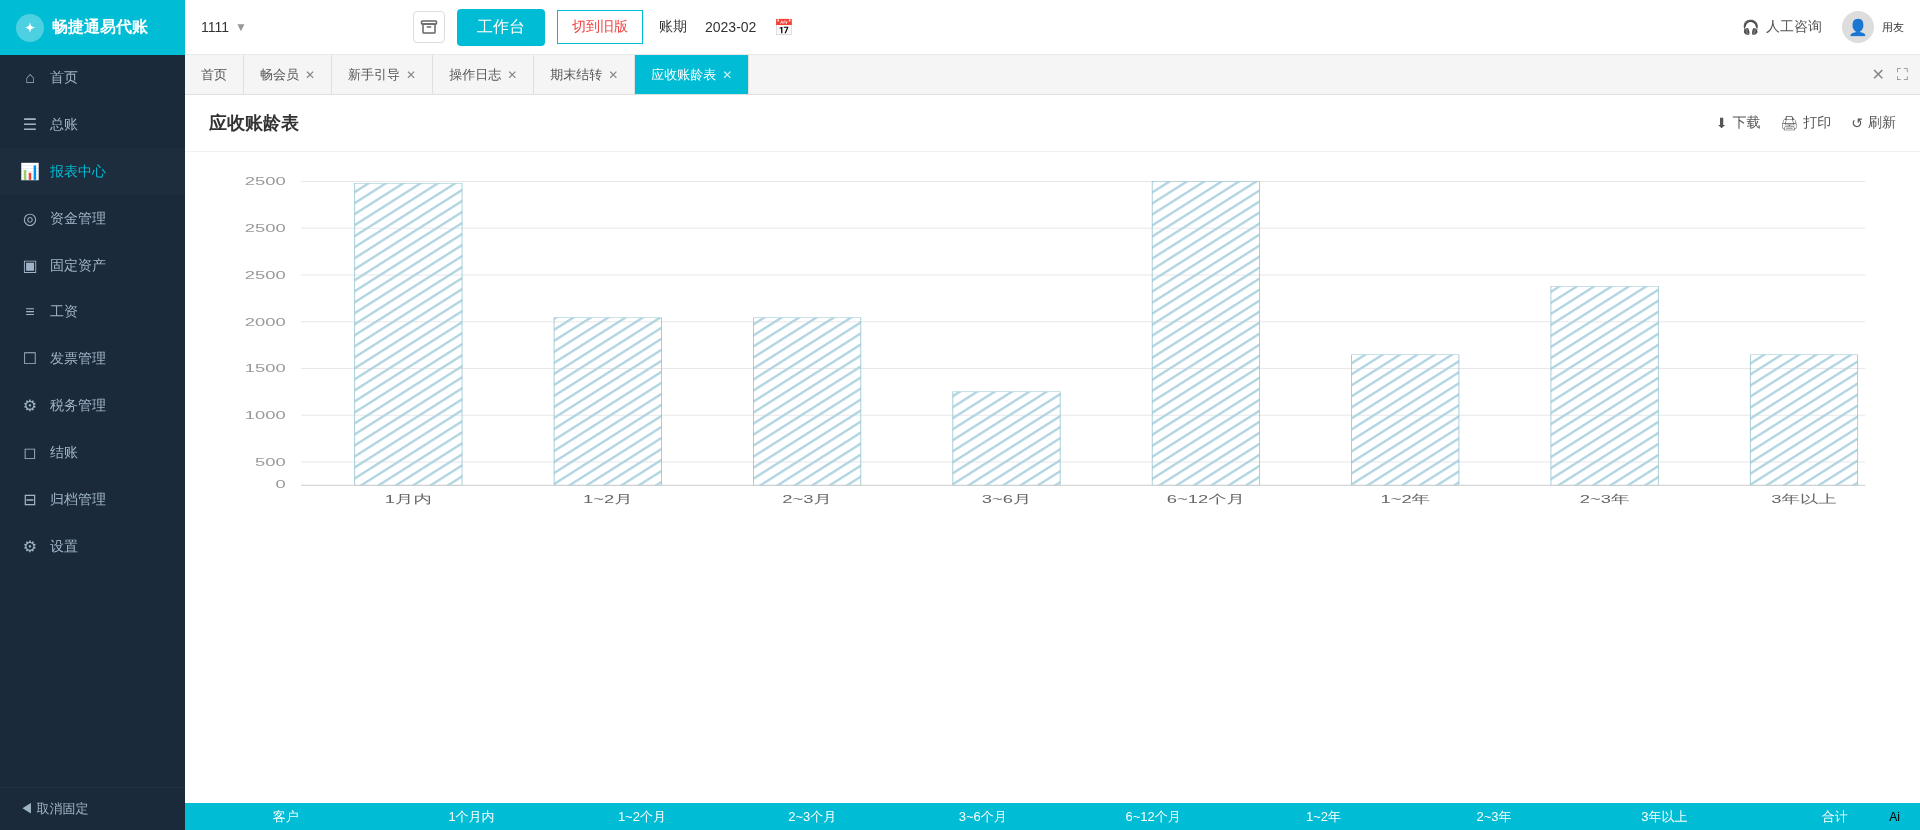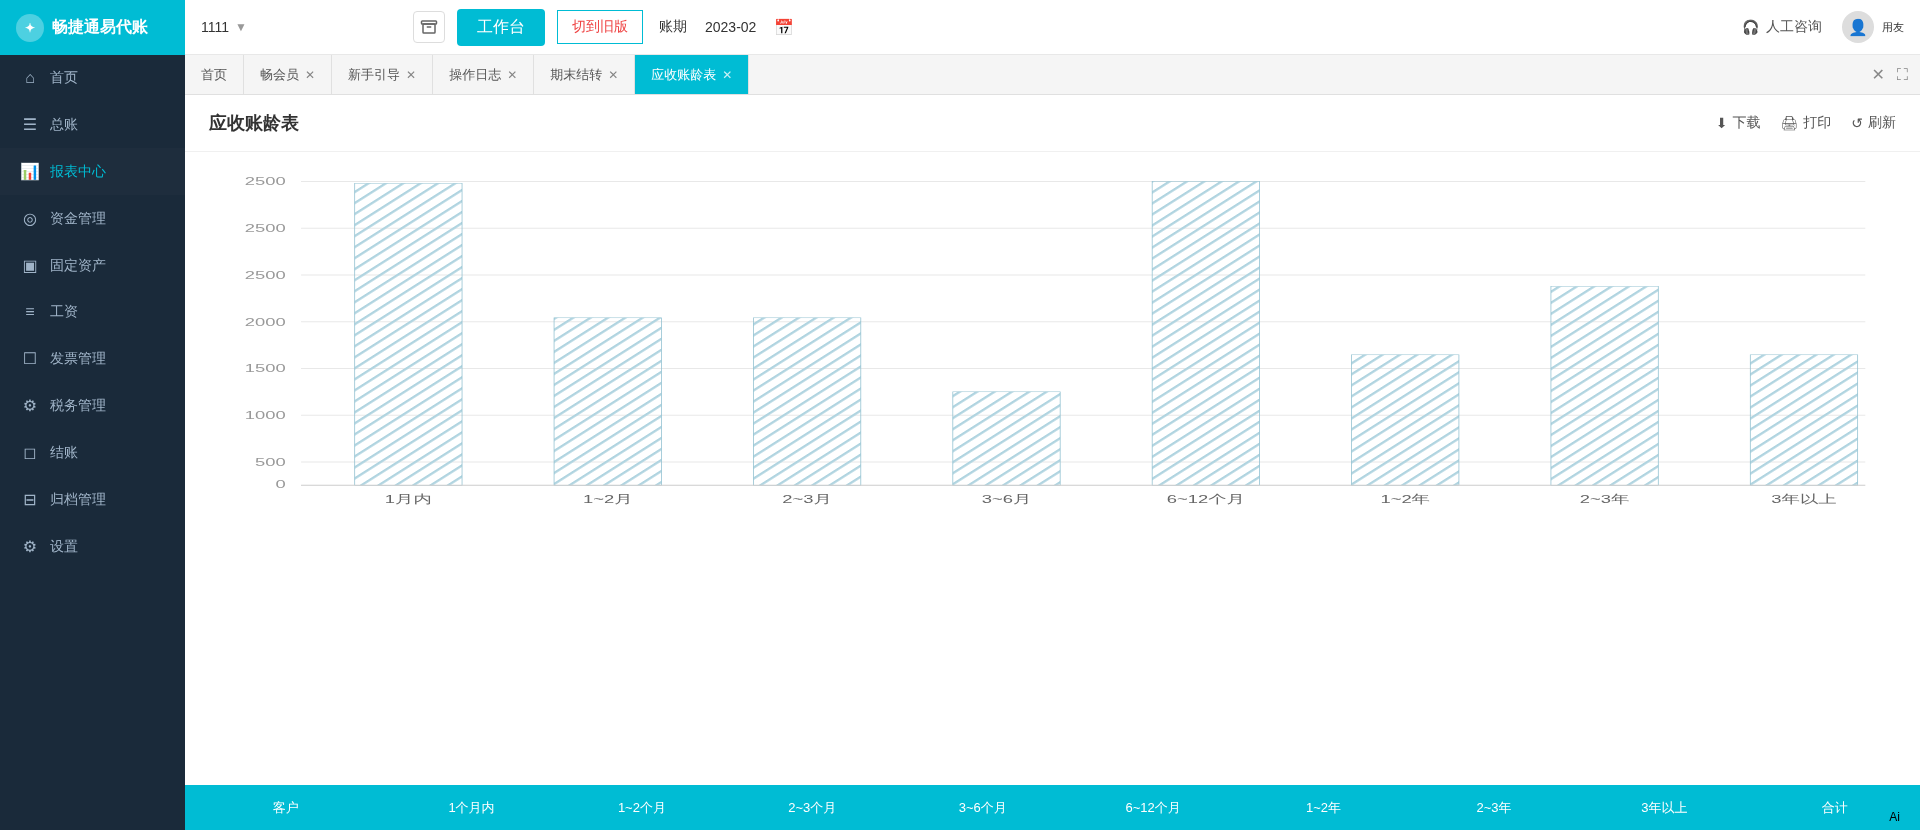--- a/index.html
+++ b/index.html
@@ -253,21 +253,21 @@
       overflow: hidden;
       position: relative;
     }
     svg.chart {
       width: 100%;
       height: 370px;
     }
 
     
     .table-header {
-      height: 45px;
+      height: 27px;
       background: #00bcd4;
       display: flex;
       align-items: center;
       flex-shrink: 0;
     }
     .th {
       flex: 1;
       text-align: center;
       color: white;
       font-size: 13px;
@@ -337,20 +337,23 @@
   </div>
         <div class="sidebar-item">
     <span class="sidebar-item-icon">⊟</span>
     <span>归档管理</span>
   </div>
         <div class="sidebar-item">
     <span class="sidebar-item-icon">⚙</span>
     <span>设置</span>
   </div>
       </div>
+  </div>
+  <div class="sidebar-bottom">
+    <span>◀ 取消固定</span>
   </div>
 </div>
 
 <div class="main">
 
   <div class="topbar">
     <div class="topbar-company">
       <span class="company-name">1111</span>
       <span class="company-dropdown-icon">▼</span>
     </div>

